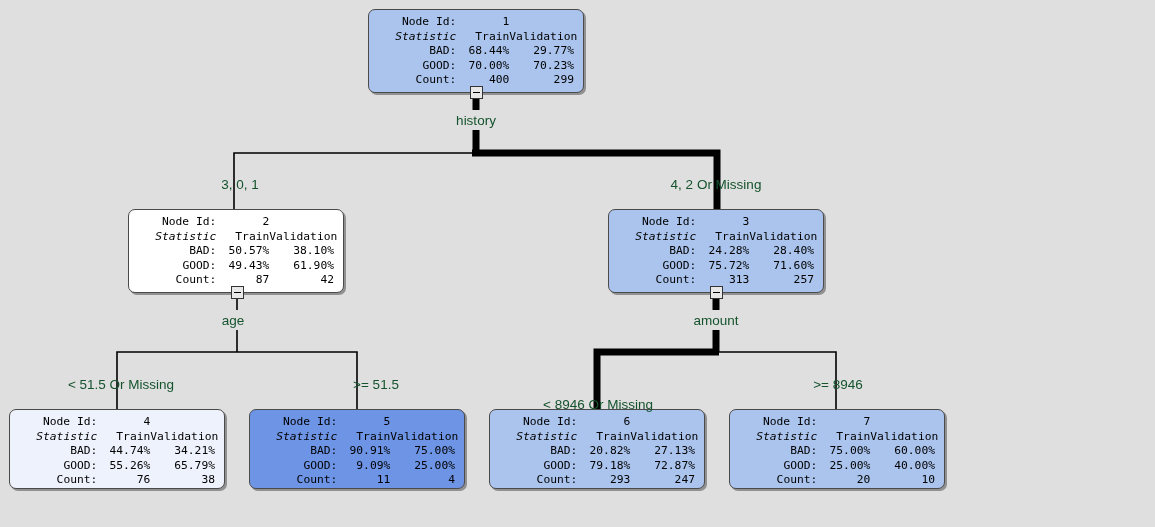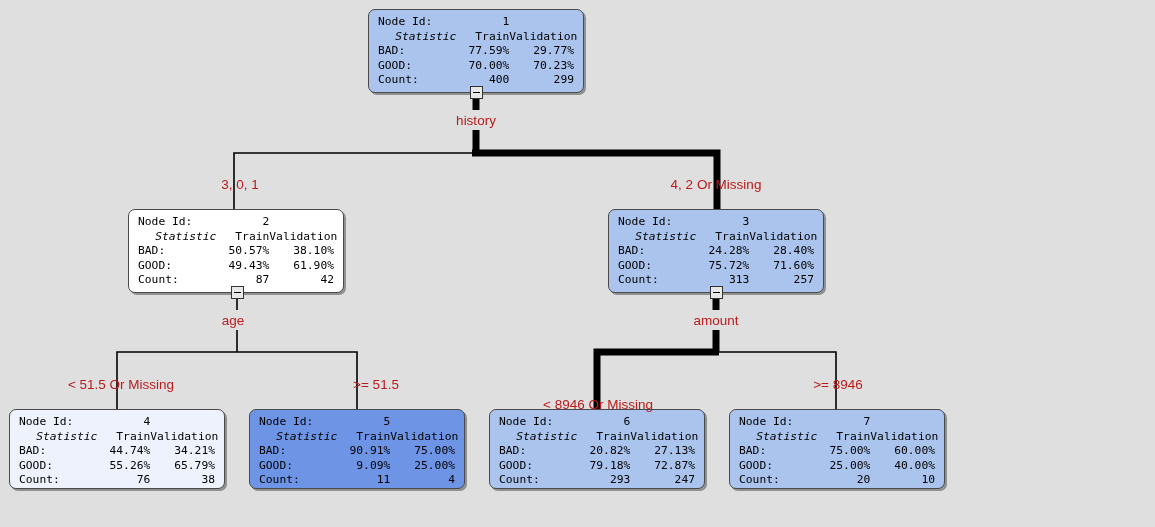--- a/index.html
+++ b/index.html
@@ -39,32 +39,32 @@
     width: 100%;
     table-layout: fixed;
   }
   .node td {
     padding: 0;
     white-space: pre;
     font-family: "DejaVu Sans Mono", "Liberation Mono", monospace;
     font-size: 11.3px;
     line-height: 14.6px;
   }
-  .c-label { text-align: left; width: 40%; }
+  .c-label { text-align: right; width: 40%; }
   .c-train { text-align: right; width: 27%; }
   .c-val   { text-align: right; width: 33%; }
   .hdr .c-train, .hdr .c-val { text-align: right; }
   .hdr .c-label { text-align: right; font-style: italic; }
 
   
   .elabel {
     position: absolute;
     font-family: "Liberation Sans", sans-serif;
     font-size: 13.5px;
-    color: #b91c1c;
+    color: #14532d;
     white-space: nowrap;
     line-height: 15px;
   }
   .elabel.center { transform: translateX(-50%); }
 
   
   .toggle {
     position: absolute;
     width: 13px;
     height: 13px;
@@ -114,21 +114,21 @@
       <td class="c-train">1</td>
       <td class="c-val"></td>
     </tr>
     <tr class="hdr">
       <td class="c-label">Statistic</td>
       <td class="c-train">Train</td>
       <td class="c-val">Validation</td>
     </tr>
     <tr>
       <td class="c-label">BAD:</td>
-      <td class="c-train">77.59%</td>
+      <td class="c-train">68.44%</td>
       <td class="c-val">29.77%</td>
     </tr>
     <tr>
       <td class="c-label">GOOD:</td>
       <td class="c-train">70.00%</td>
       <td class="c-val">70.23%</td>
     </tr>
     <tr>
       <td class="c-label">Count:</td>
       <td class="c-train">400</td>

